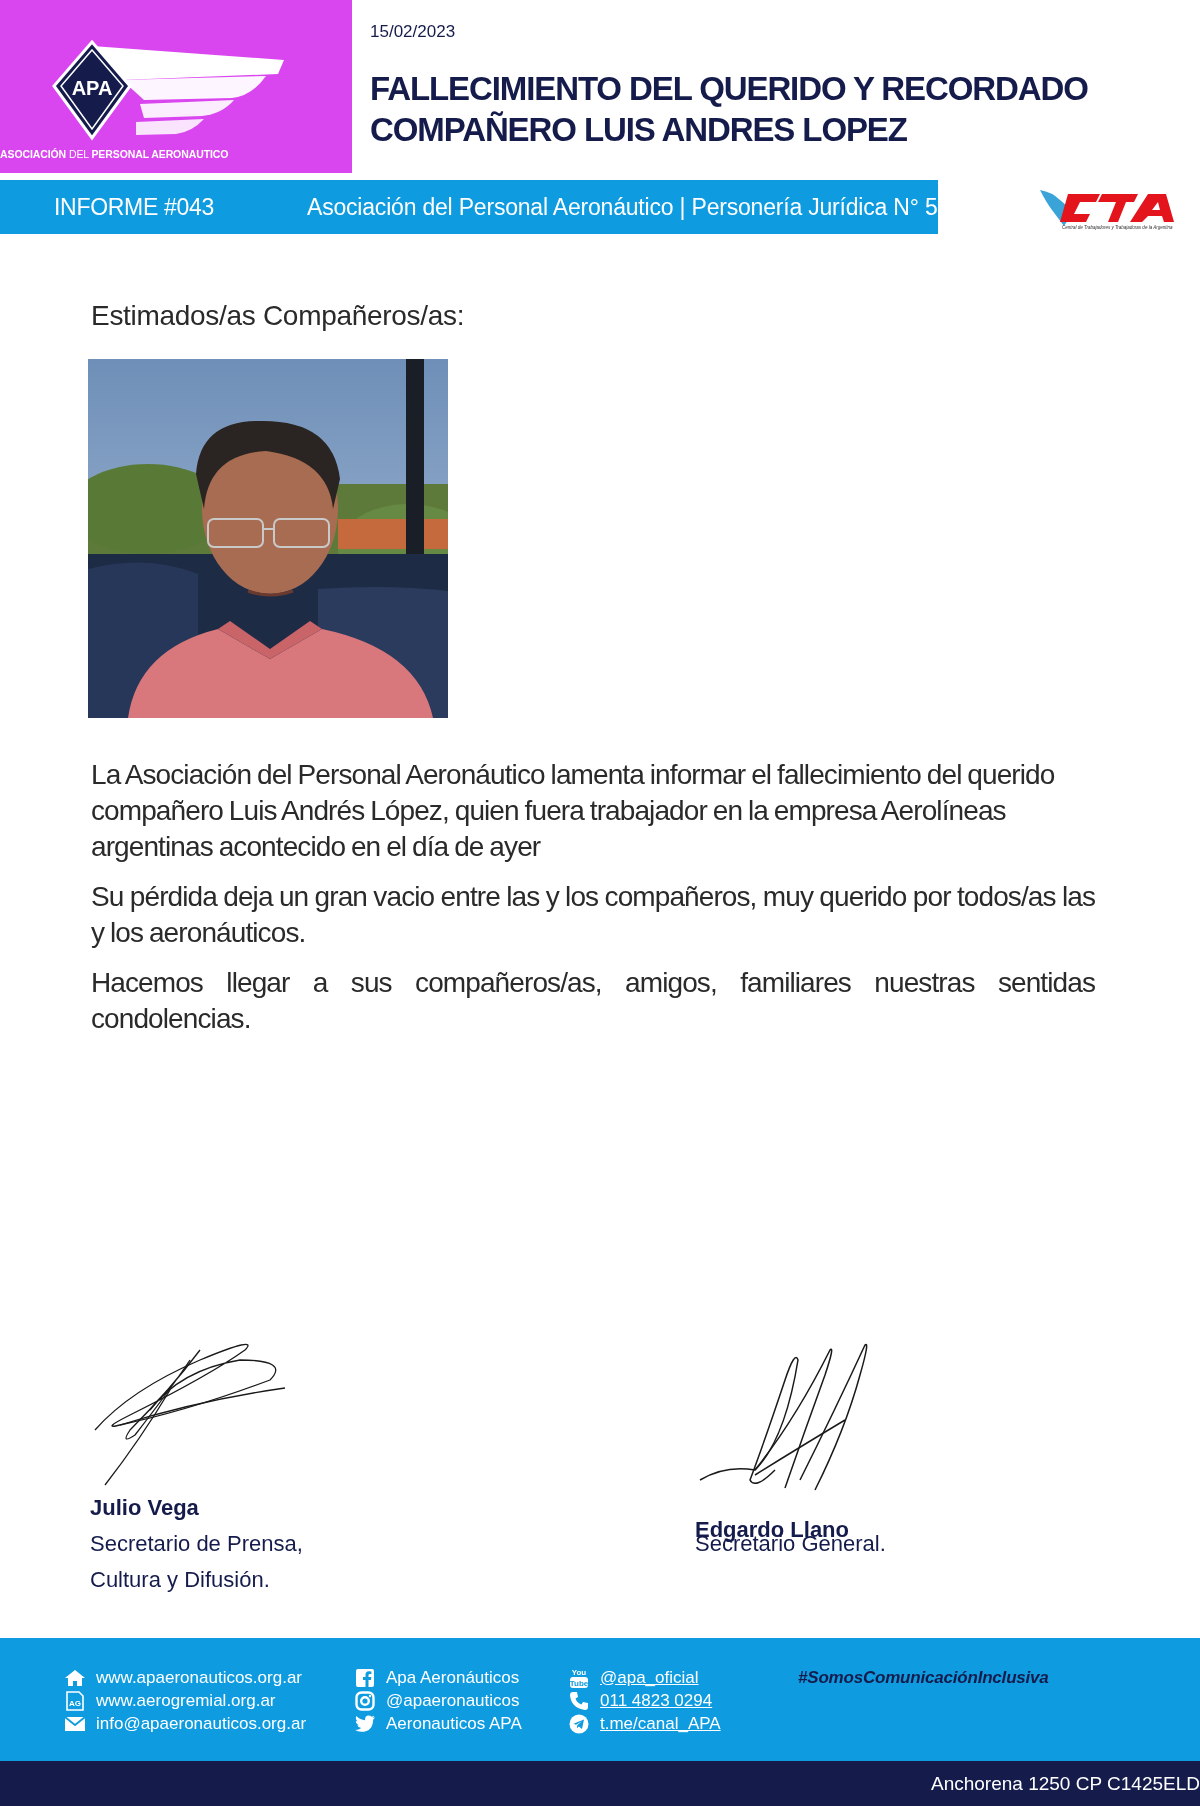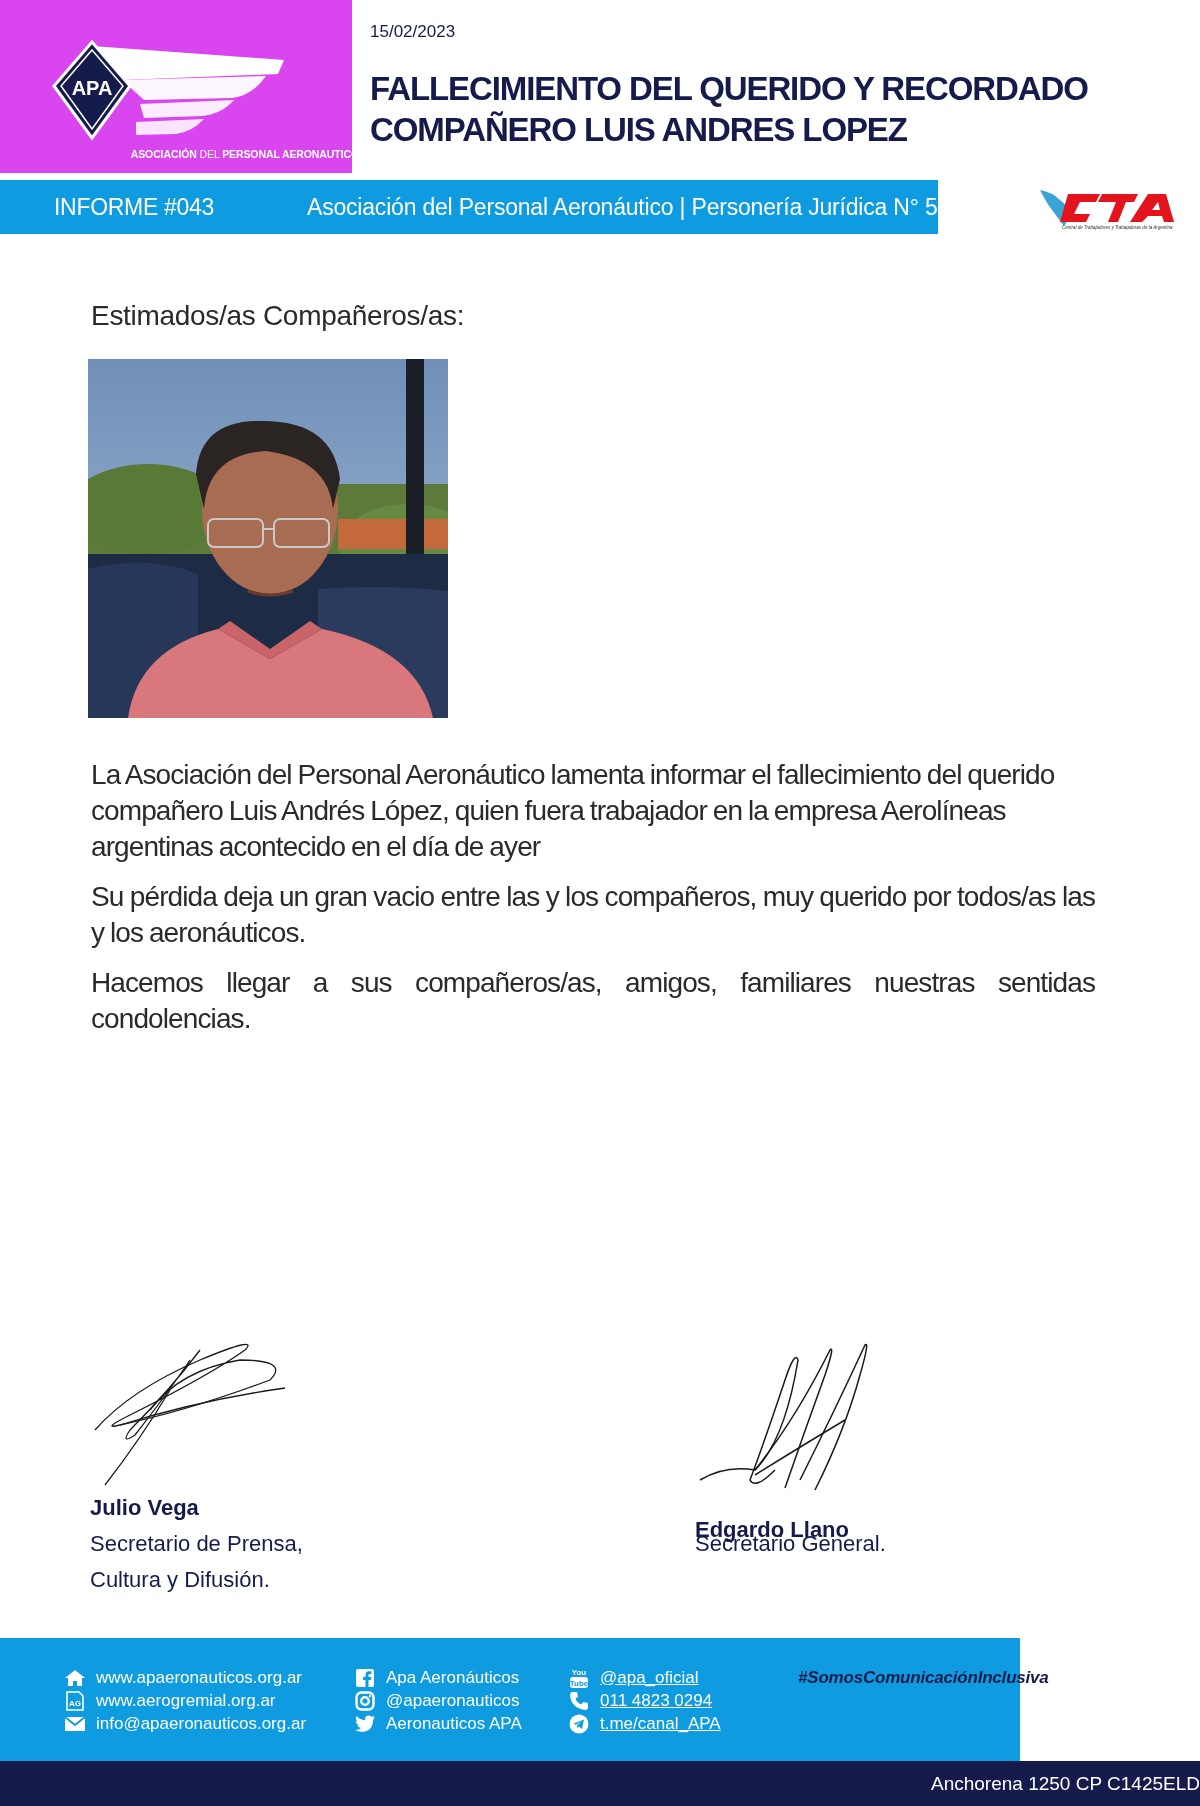--- a/index.html
+++ b/index.html
@@ -2,21 +2,21 @@
 <html><head>
 <meta charset="utf-8">
 <style>
   * { box-sizing: border-box; margin: 0; padding: 0; }
   html, body { width: 1200px; height: 1806px; background: #ffffff; overflow: hidden; }
   body { position: relative; font-family: "Liberation Sans", sans-serif; color: #222; }
 
   
   .logo-box { position: absolute; left: 0; top: 0; width: 352px; height: 173px; background: #d946ef; }
   .logo-svg { position: absolute; left: 52px; top: 38px; }
-  .logo-caption { position: absolute; left: 7px; width: 352px; top: 148px; text-align: right;
+  .logo-caption { position: absolute; left: 0; width: 352px; top: 148px; text-align: left;
     color: #fff; font-size: 10.5px; letter-spacing: -0.1px; white-space: nowrap; }
   .logo-caption b { font-weight: 700; }
   .logo-caption span.thin { font-weight: 400; }
 
   .date { position: absolute; left: 370px; top: 22px; font-size: 17px; color: #151c4c; }
   .title { position: absolute; left: 370px; top: 68px; width: 800px; font-size: 33px; line-height: 41px;
     font-weight: 700; color: #151c4c; letter-spacing: -1.1px; }
 
   .band { position: absolute; left: 0; top: 180px; width: 938px; height: 54px; background: #0e9be0;
     color: #fff; }
@@ -36,21 +36,21 @@
   .body-text p.left { text-align: left; }
 
   
   .sig { position: absolute; }
   .sig-left { left: 90px; top: 1330px; }
   .sig-right { left: 695px; top: 1330px; }
   .sig-name { position: absolute; font-size: 22px; font-weight: 700; color: #151c4c; white-space: nowrap; text-align: center; }
   .sig-role { position: absolute; font-size: 22px; line-height: 36px; color: #151c4c; white-space: nowrap; }
 
   
-  .footer { position: absolute; left: 0; top: 1638px; width: 1020px; height: 123px; background: #0e9be0; color: #fff; }
+  .footer { position: absolute; left: 0; top: 1638px; width: 1200px; height: 123px; background: #0e9be0; color: #fff; }
   .fcol { position: absolute; top: 28px; }
   .frow { height: 23px; display: flex; align-items: center; font-size: 17px; white-space: nowrap; }
   .frow .ico { width: 26px; height: 20px; margin-right: 8px; display: flex; align-items: center; justify-content: center; }
   .somos { position: absolute; left: 798px; top: 28px; color: #151c4c; }
   .somos-main { font-size: 42px; font-weight: 700; letter-spacing: 1px; line-height: 42px; font-style: normal; }
   .somos-sub { font-size: 17px; font-weight: 700; font-style: italic; margin-top: 2px; letter-spacing: -0.2px; }
   .address-bar { position: absolute; left: 0; top: 1761px; width: 1200px; height: 45px; background: #151c4c; color: #fff;
     text-align: right; font-size: 19px; line-height: 45px; }
 </style>
 </head>

